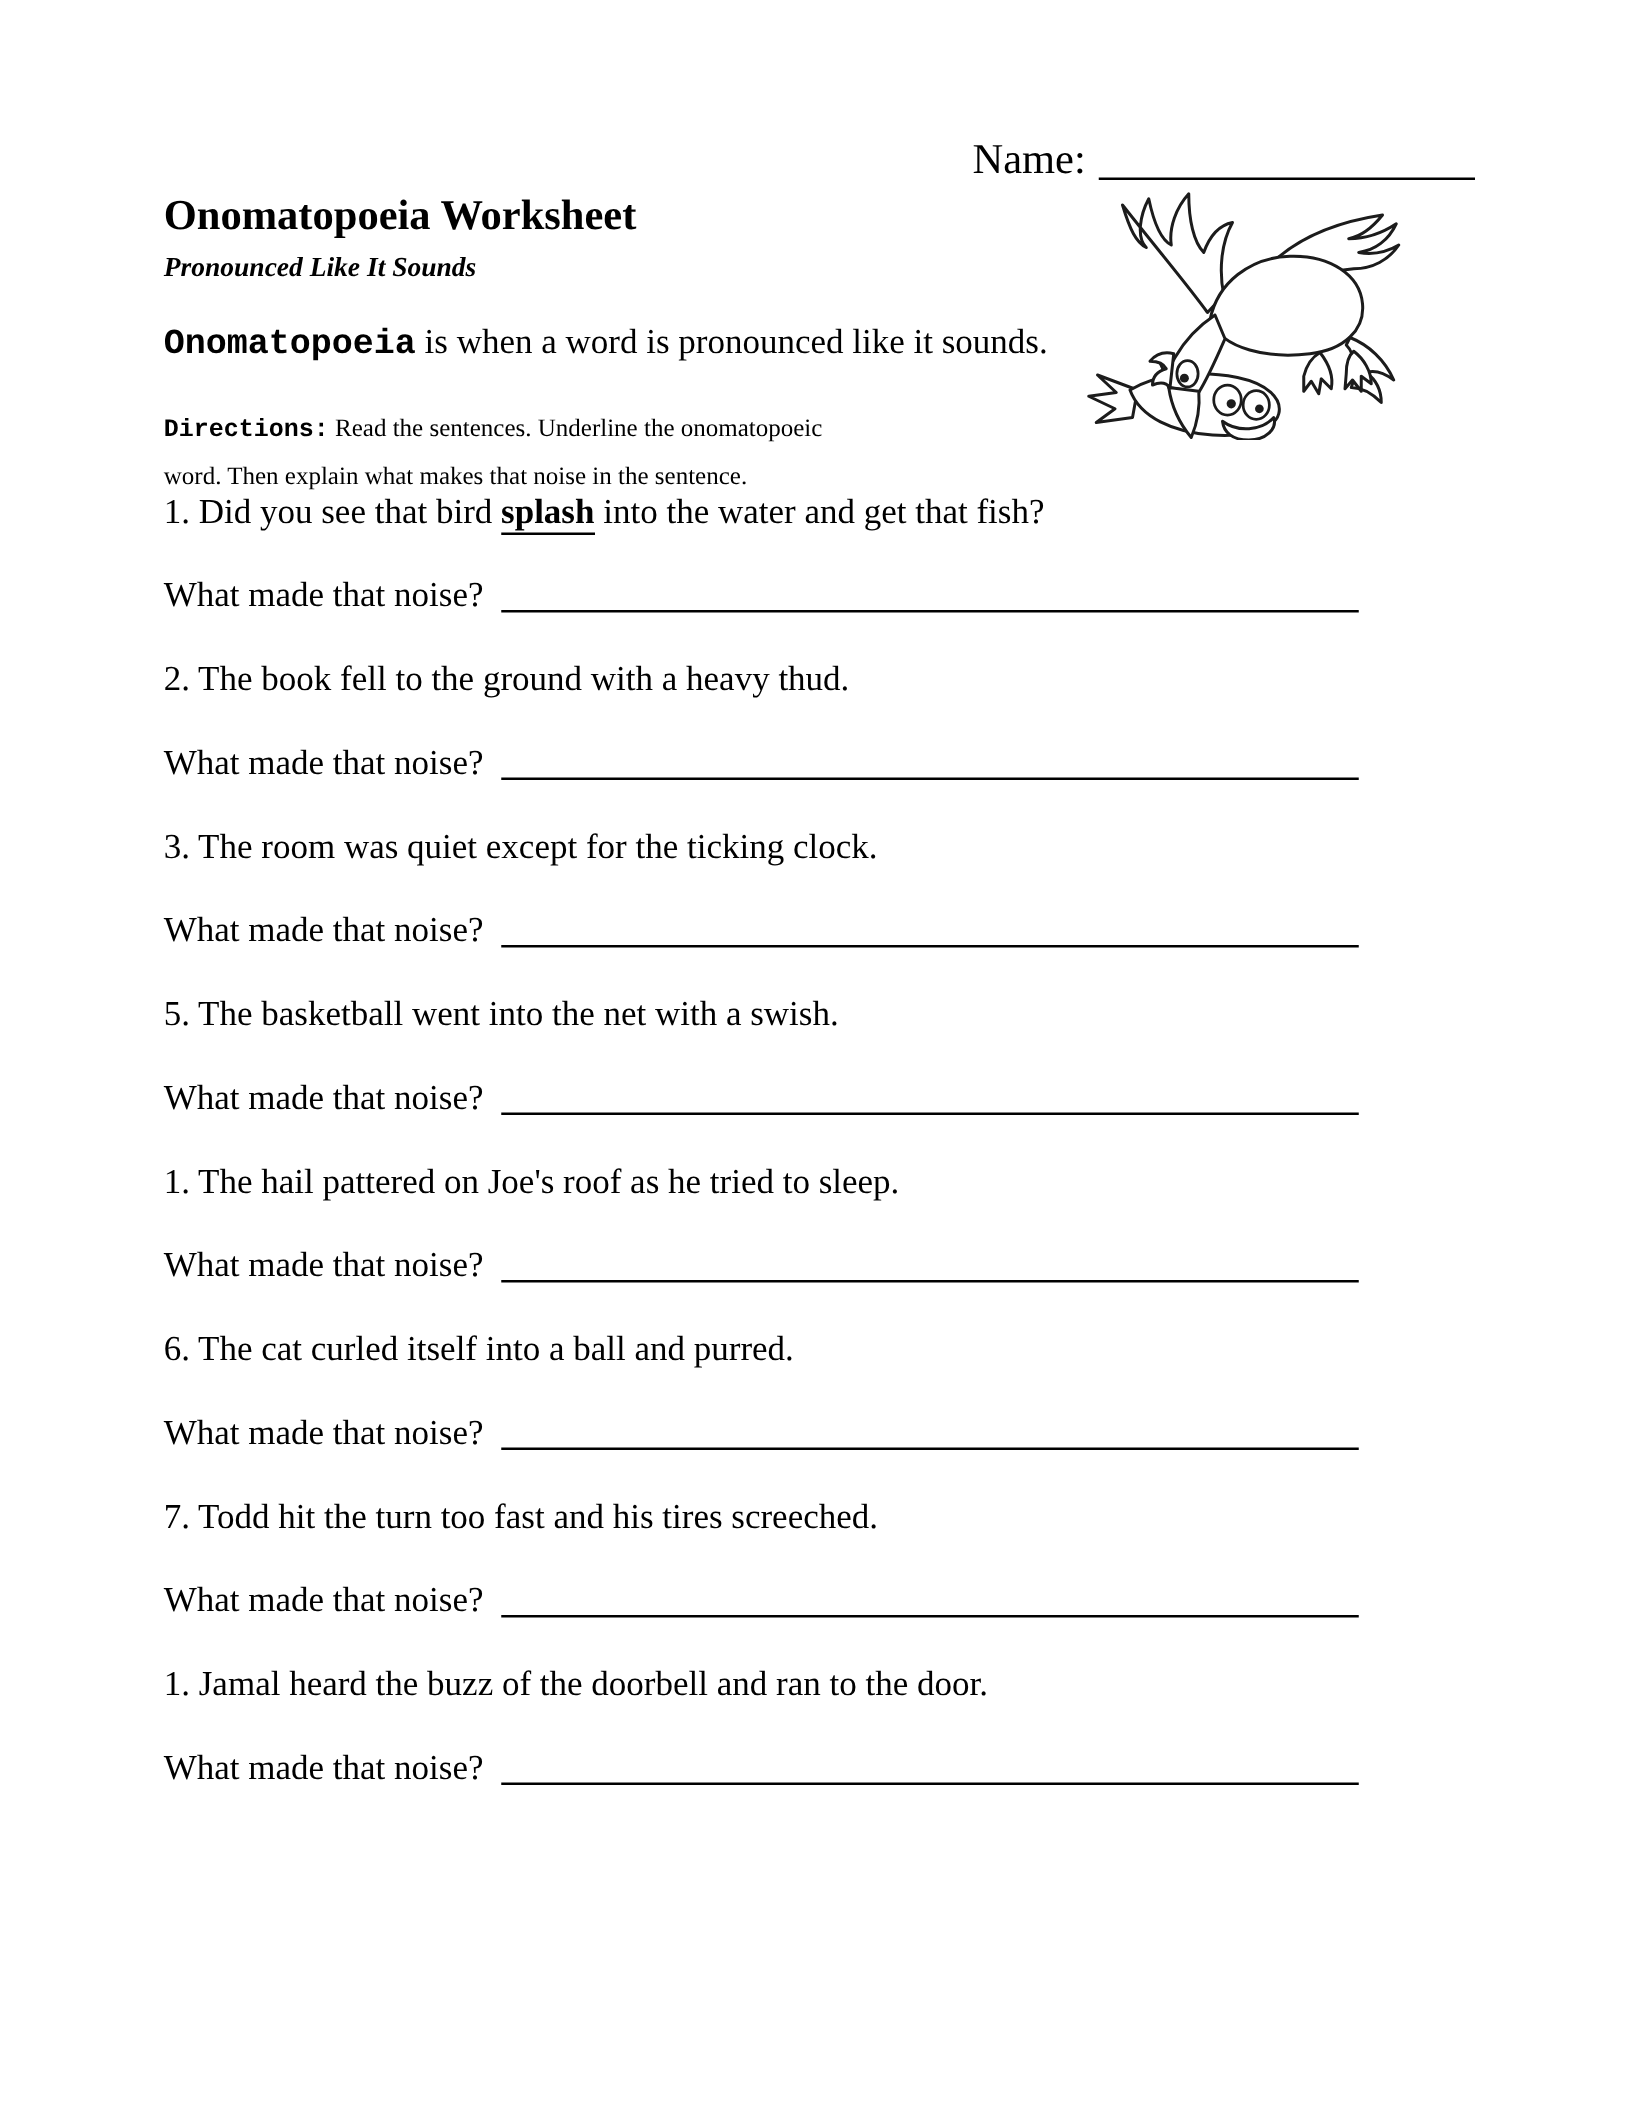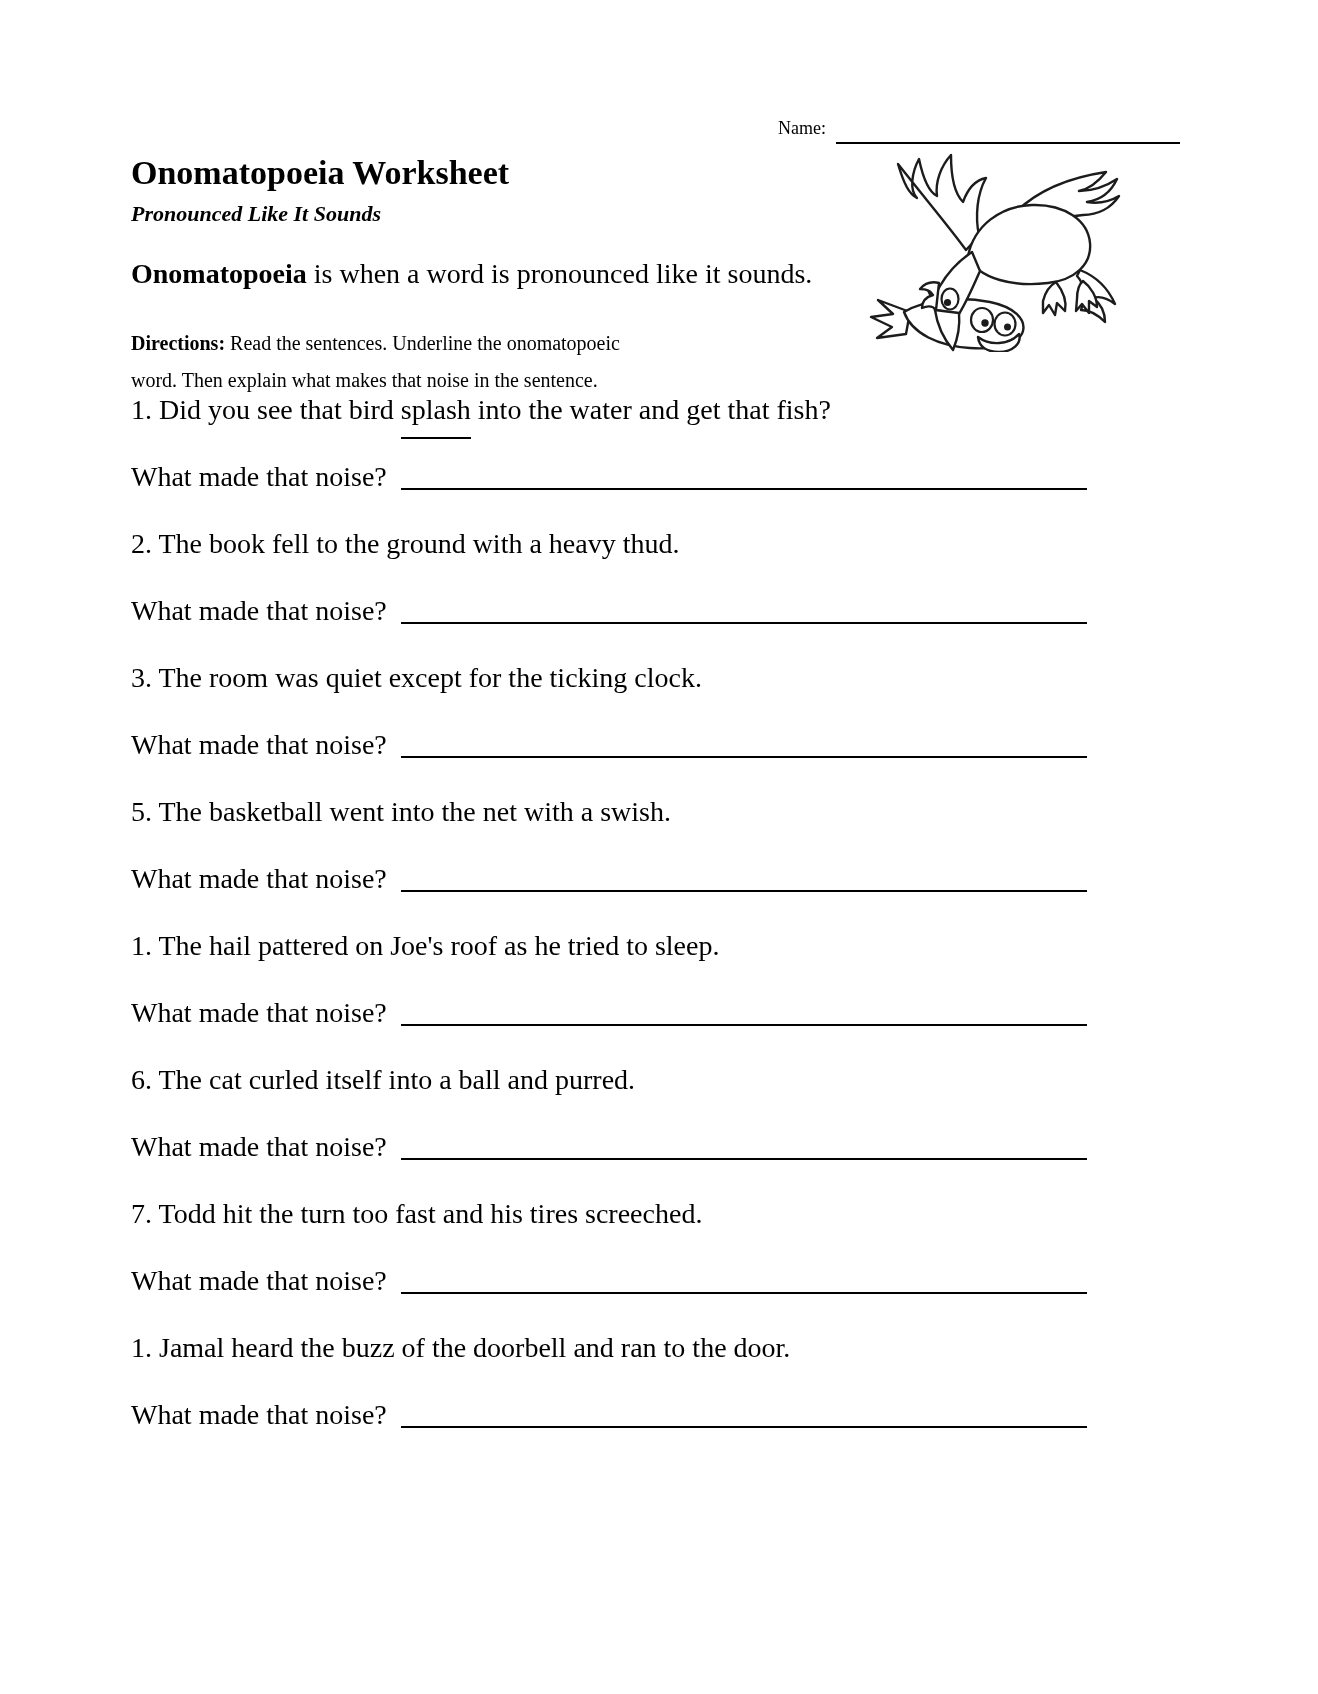--- a/index.html
+++ b/index.html
@@ -9,21 +9,21 @@
     margin:0 auto;
     background:#ffffff;
     color:#000000;
     font-family:"Liberation Serif", serif;
     overflow:hidden;
   }
   
   .name-row {
     position:absolute; top:108px; left:778px; width:402px;
     display:flex; align-items:flex-end;
-    font-size:18px; line-height:32px;
+    font-size:34px; line-height:32px;
   }
   .name-blank {
     flex:1; height:34px; margin-left:10px;
     border-bottom:2px solid #000;
   }
   
   .header { position:absolute; top:152px; left:131px; }
   .title    { font-size:34px; font-weight:bold; line-height:42px; white-space:nowrap; }
   .subtitle { font-size:22px; font-weight:bold; font-style:italic; line-height:40px; white-space:nowrap; }
   
@@ -31,33 +31,33 @@
   .illustration svg { width:100%; height:100%; }
   
   .intro {
     position:absolute; top:256px; left:131px; width:770px;
     font-size:28px; line-height:36px;
   }
   .directions {
     position:absolute; top:325px; left:131px; width:800px;
     font-size:20px; line-height:37px;
   }
-  .lead { font-weight:bold; }
+  .lead { font-weight:bold;font-family:Liberation Mono, monospace; }
   
   .questions {
     position:absolute; top:392px; left:131px; width:956px;
     font-size:28px;
   }
   .q-line { margin:0 0 31px 0; line-height:36px; }
   .a-line { margin:0 0 31px 0; line-height:36px; display:flex; }
   .a-blank {
     flex:1; margin-left:14px; margin-bottom:5px;
     border-bottom:2px solid #000;
   }
-  .ono { font-weight:normal; border-bottom:2.5px solid #000; padding-bottom:12px;text-align:center; }
+  .ono { font-weight:bold; border-bottom:2.5px solid #000; padding-bottom:1px;text-align:center; }
 </style>
 </head>
 <body>
 
 <div class="page">
 
   <div class="name-row">
     <span>Name:</span>
     <span class="name-blank"></span>
   </div>

